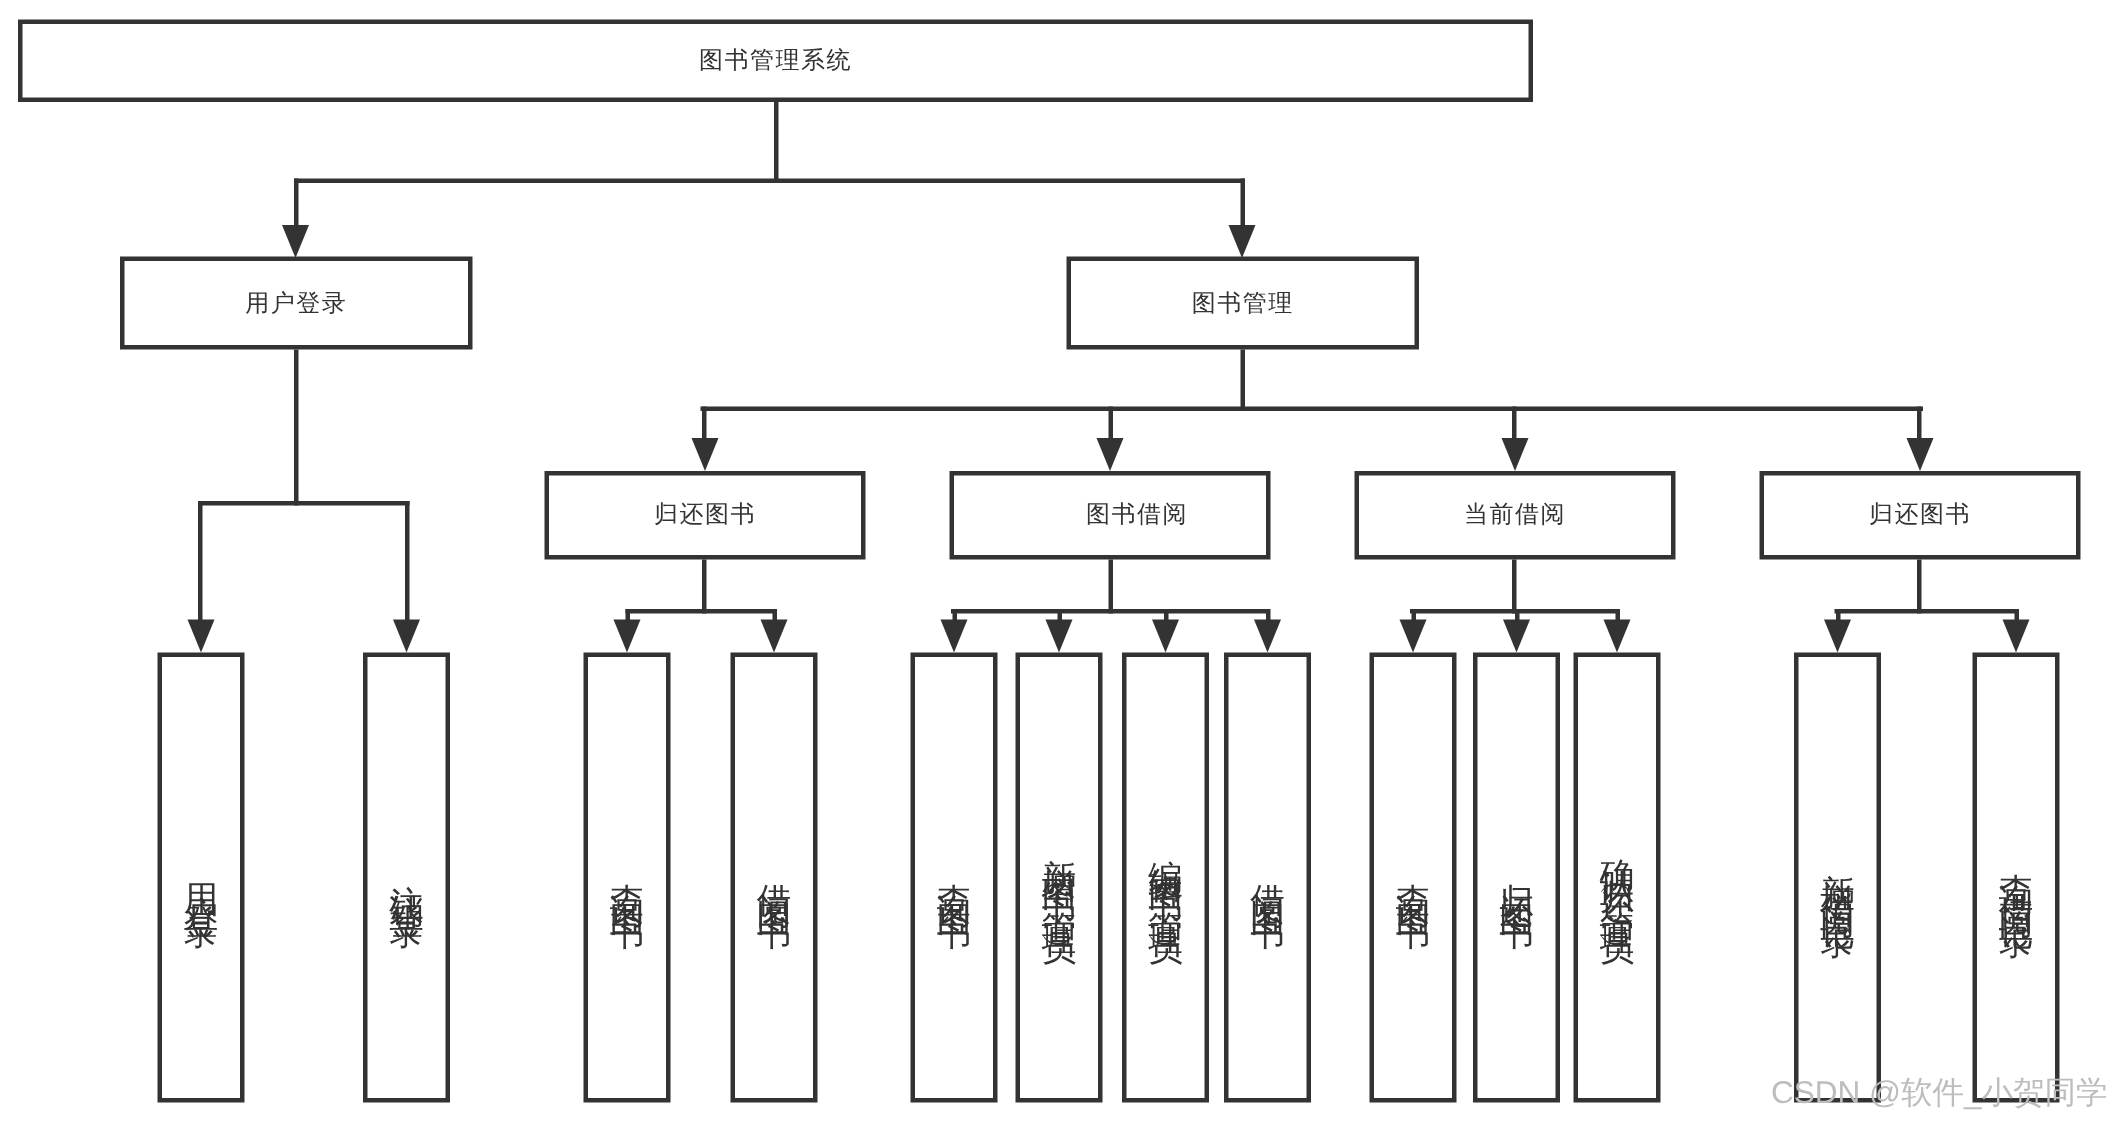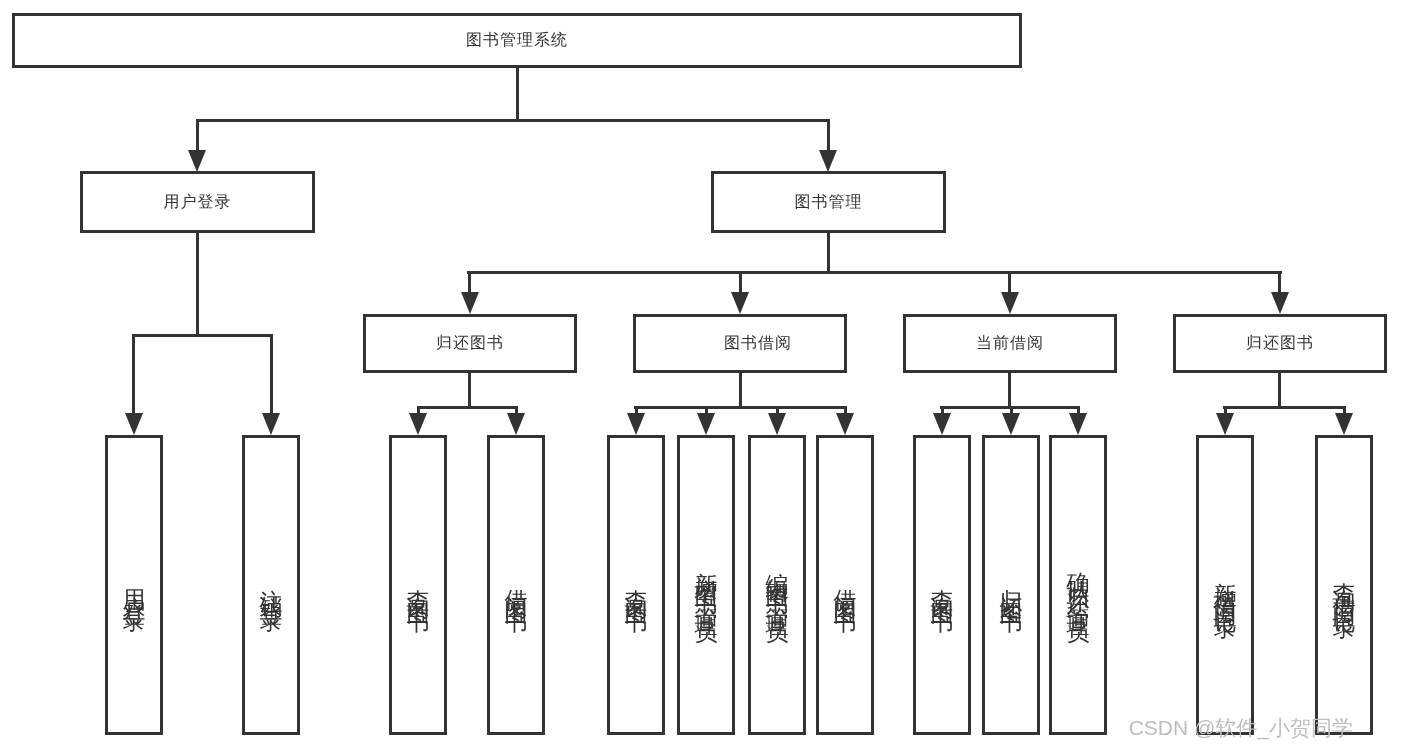--- a/index.html
+++ b/index.html
@@ -46,21 +46,21 @@
   .h{position:absolute;height:3px;background:var(--line);}
   .v{position:absolute;width:3px;background:var(--line);}
   .arrow{
     position:absolute;width:0;height:0;
     border-left:9px solid transparent;
     border-right:9px solid transparent;
     border-top:22px solid var(--line);
   }
   .watermark{
     position:absolute;
-    left:1120px;top:714px;width:233px;
+    left:1172px;top:714px;width:233px;
     font-size:21px;
     color:var(--wm);
     text-align:right;
     white-space:nowrap;
     z-index:5;
   }
 </style>
 </head>
 <body>
 

